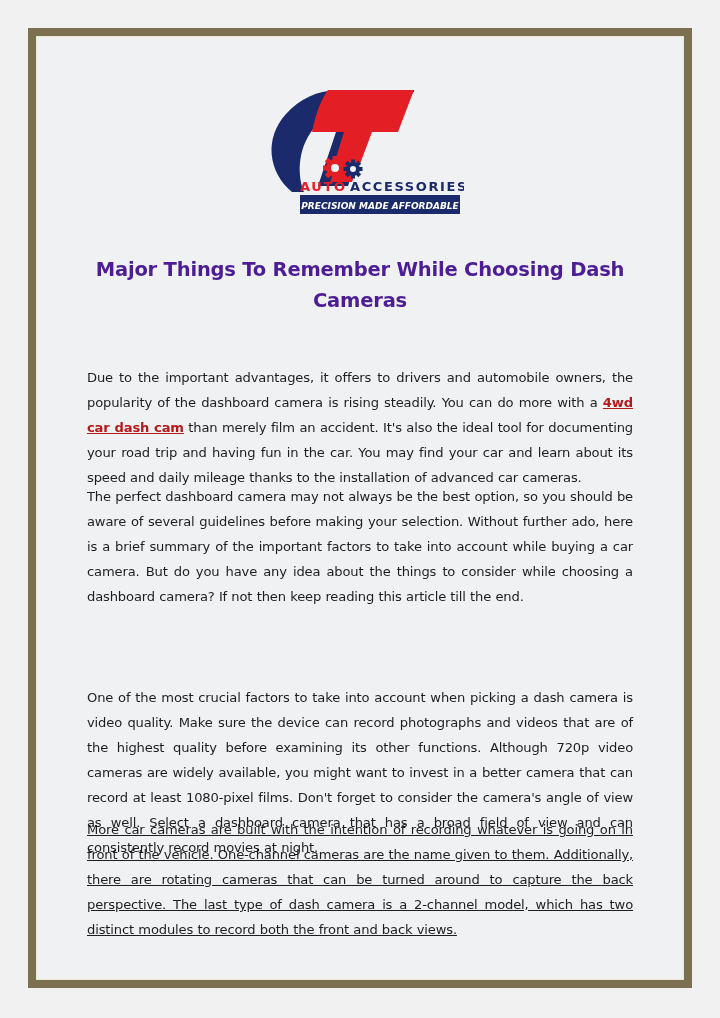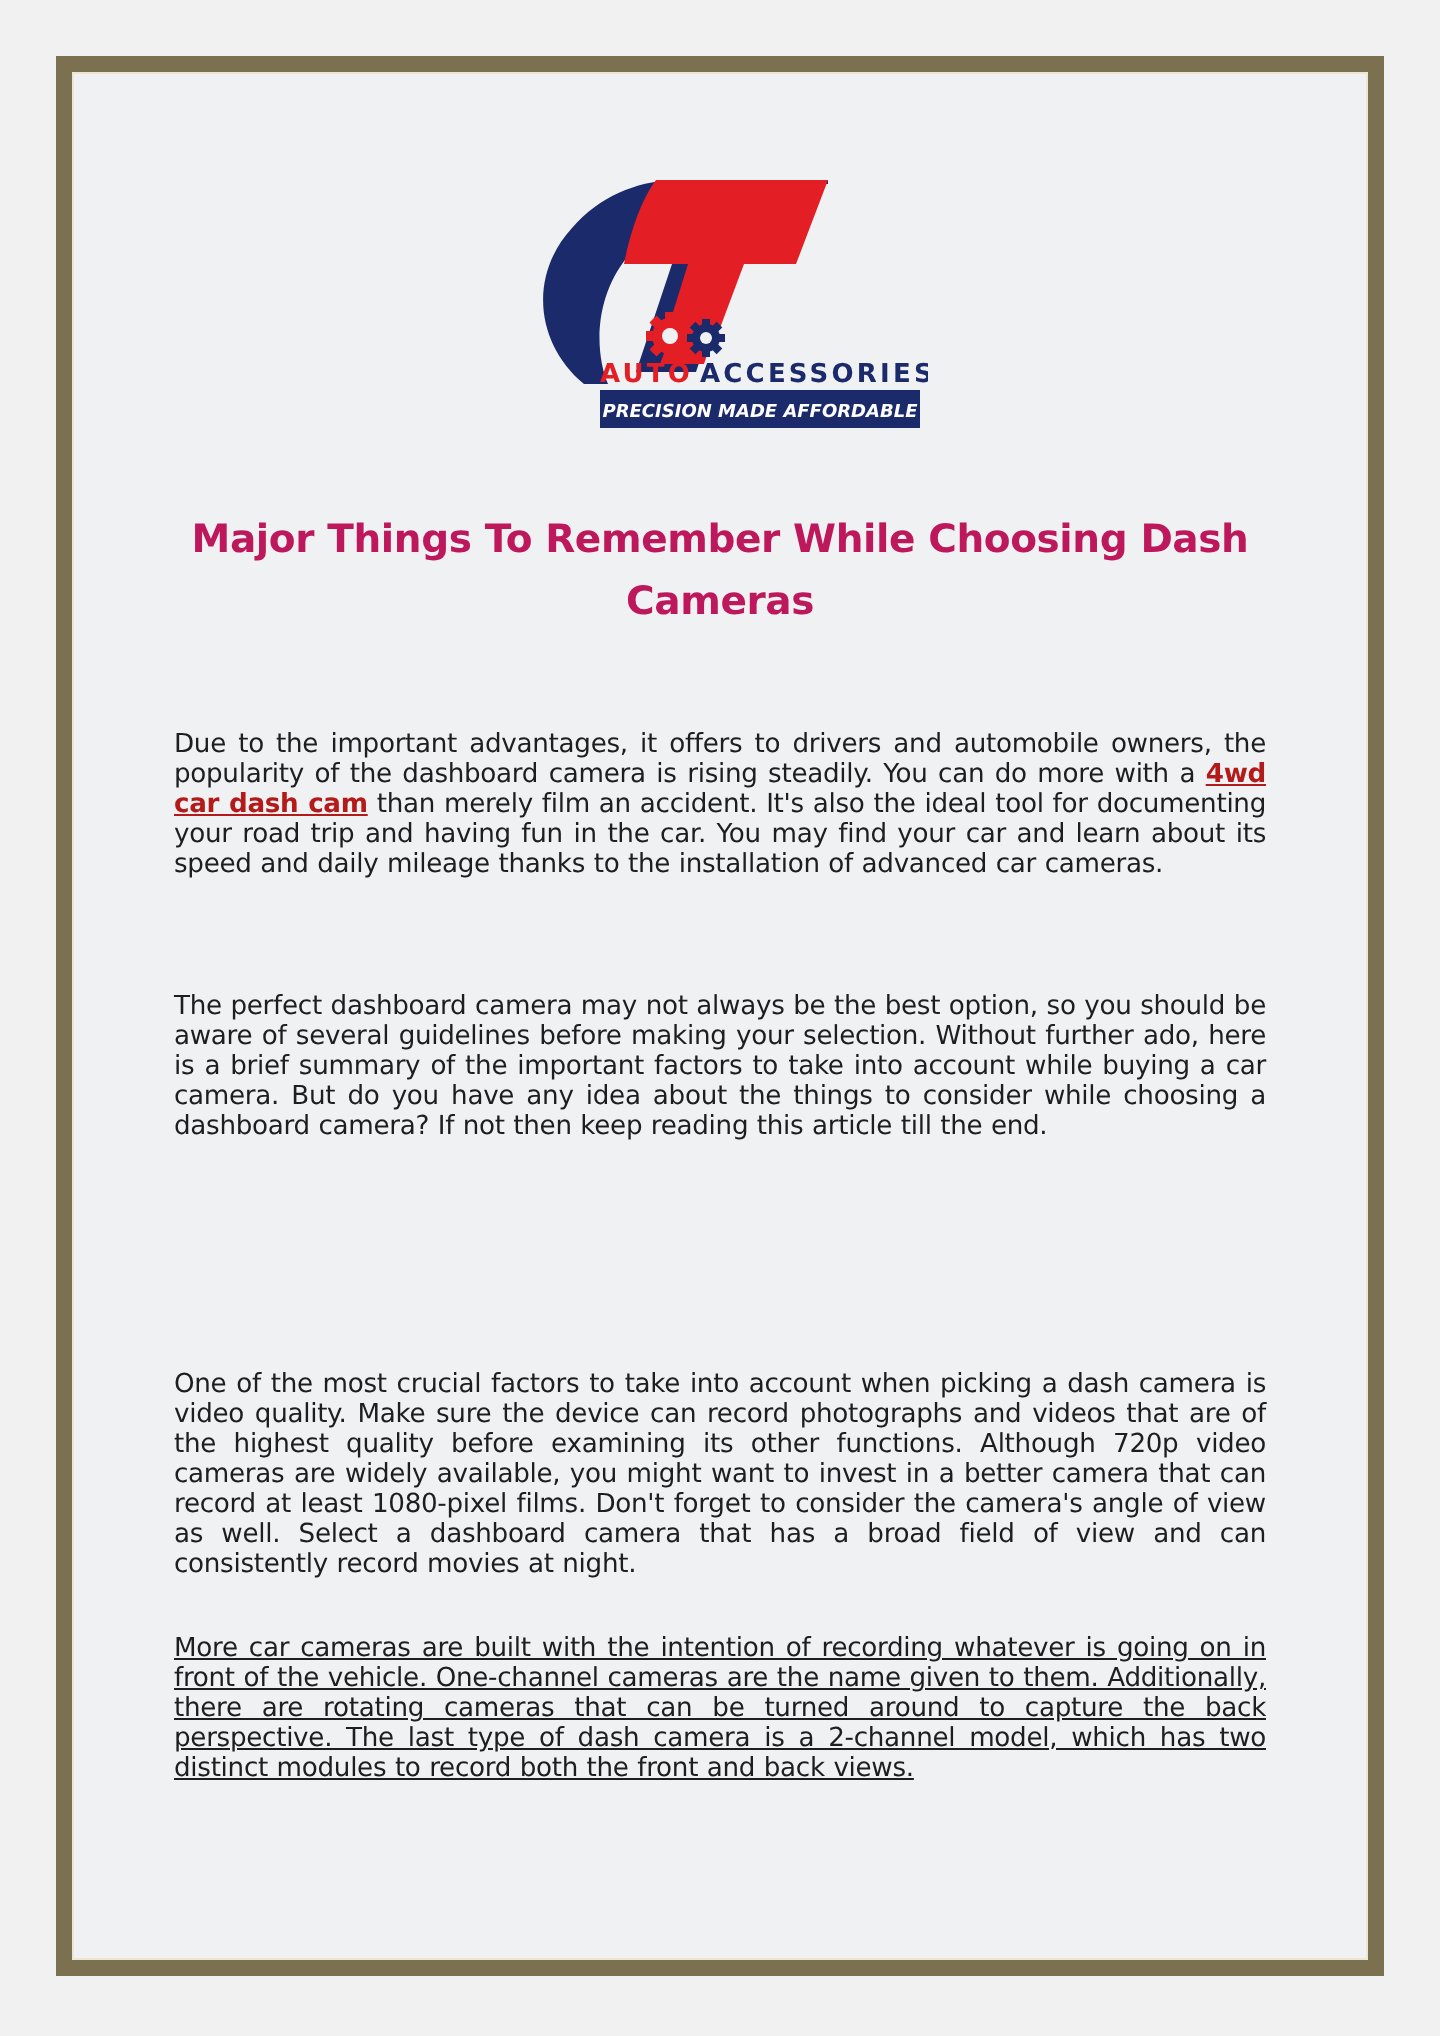--- a/index.html
+++ b/index.html
@@ -32,43 +32,43 @@
       width: 200px;
       height: 132px;
     }
     .logo svg { display: block; }
     .title {
       position: absolute;
       left: 80px;
       top: 254px;
       width: 560px;
       text-align: center;
-      color: #be185d;
+      color: #4c1d95;
       font-family: "DejaVu Sans", sans-serif;
       font-weight: bold;
       font-size: 19.5px;
       line-height: 31px;
       letter-spacing: -0.2px;
       margin: 0;
     }
     .body-text {
       position: absolute;
       left: 87px;
       width: 546px;
       margin: 0;
       color: #1e1e1e;
       font-family: "DejaVu Sans", sans-serif;
       font-size: 13.1px;
-      line-height: 15px;
+      line-height: 25px;
       text-align: justify;
       letter-spacing: -0.15px;
       word-spacing: 0.3px;
     }
     .p1 { top: 365px; }
-    .p2 { top: 496px; }
+    .p2 { top: 484px; }
     .p3 { top: 685px; }
     .p4 { top: 817px; text-decoration: underline; }
     .inline-link {
       color: #b31b1b;
       font-weight: bold;
       text-decoration: underline;
     }
   </style>
 </head>
 <body>

